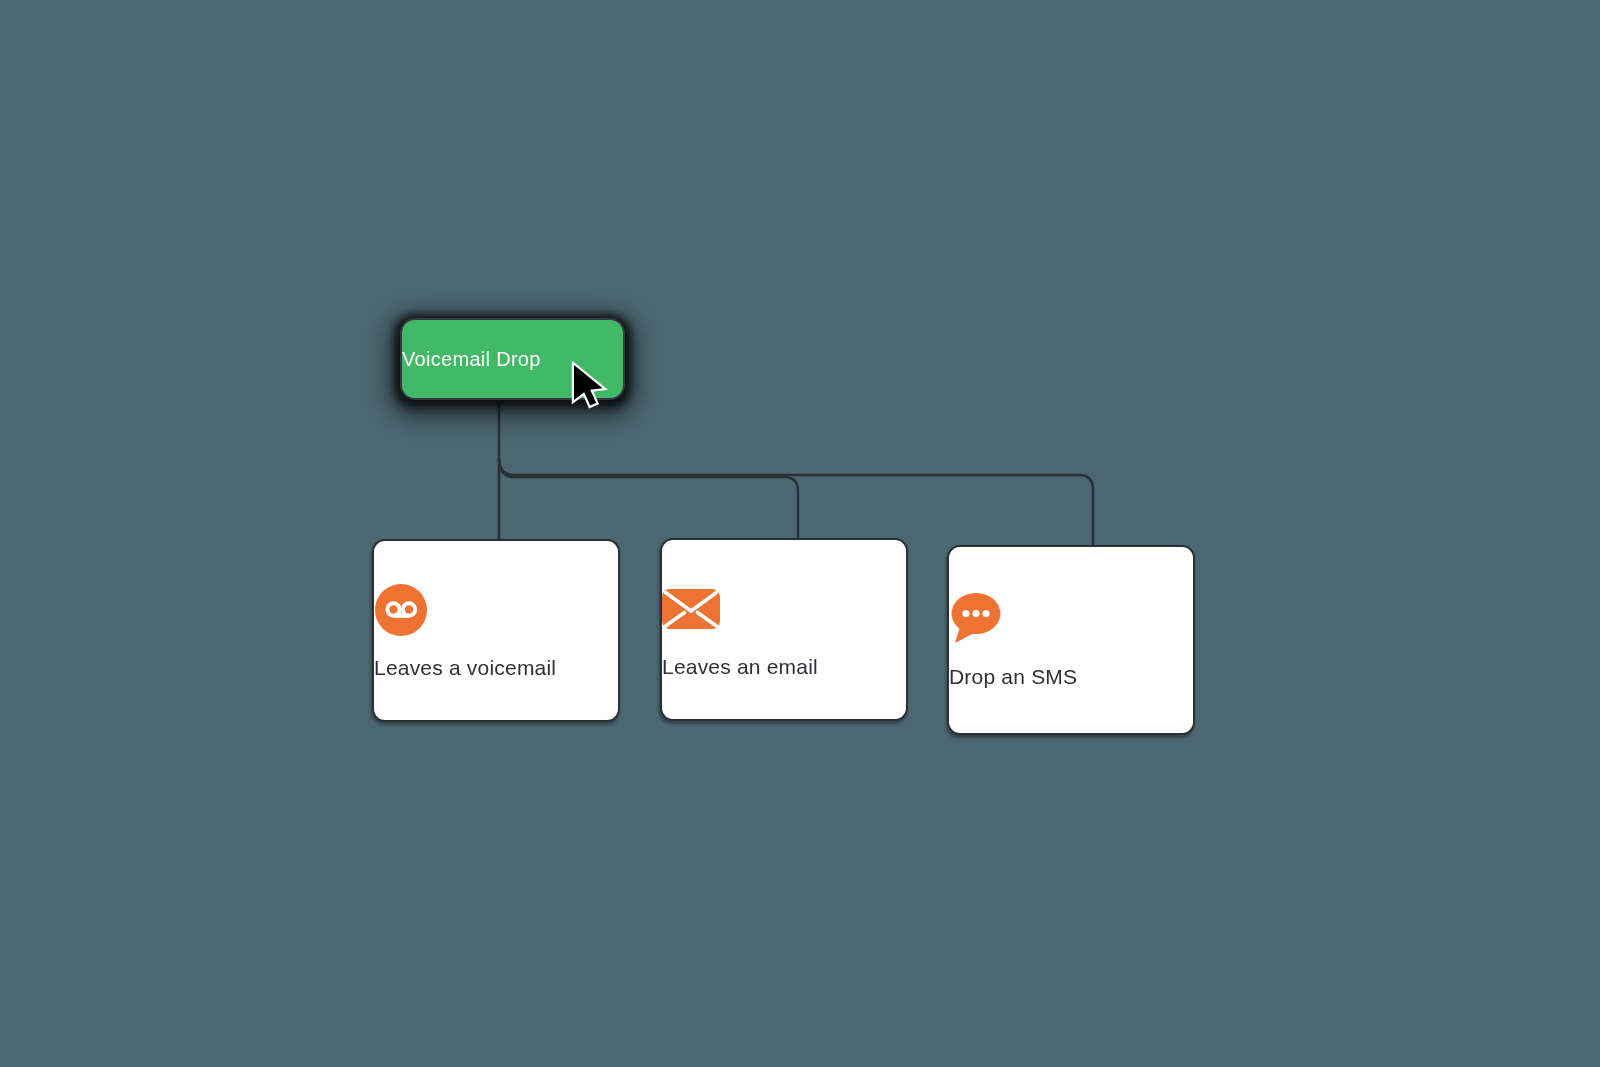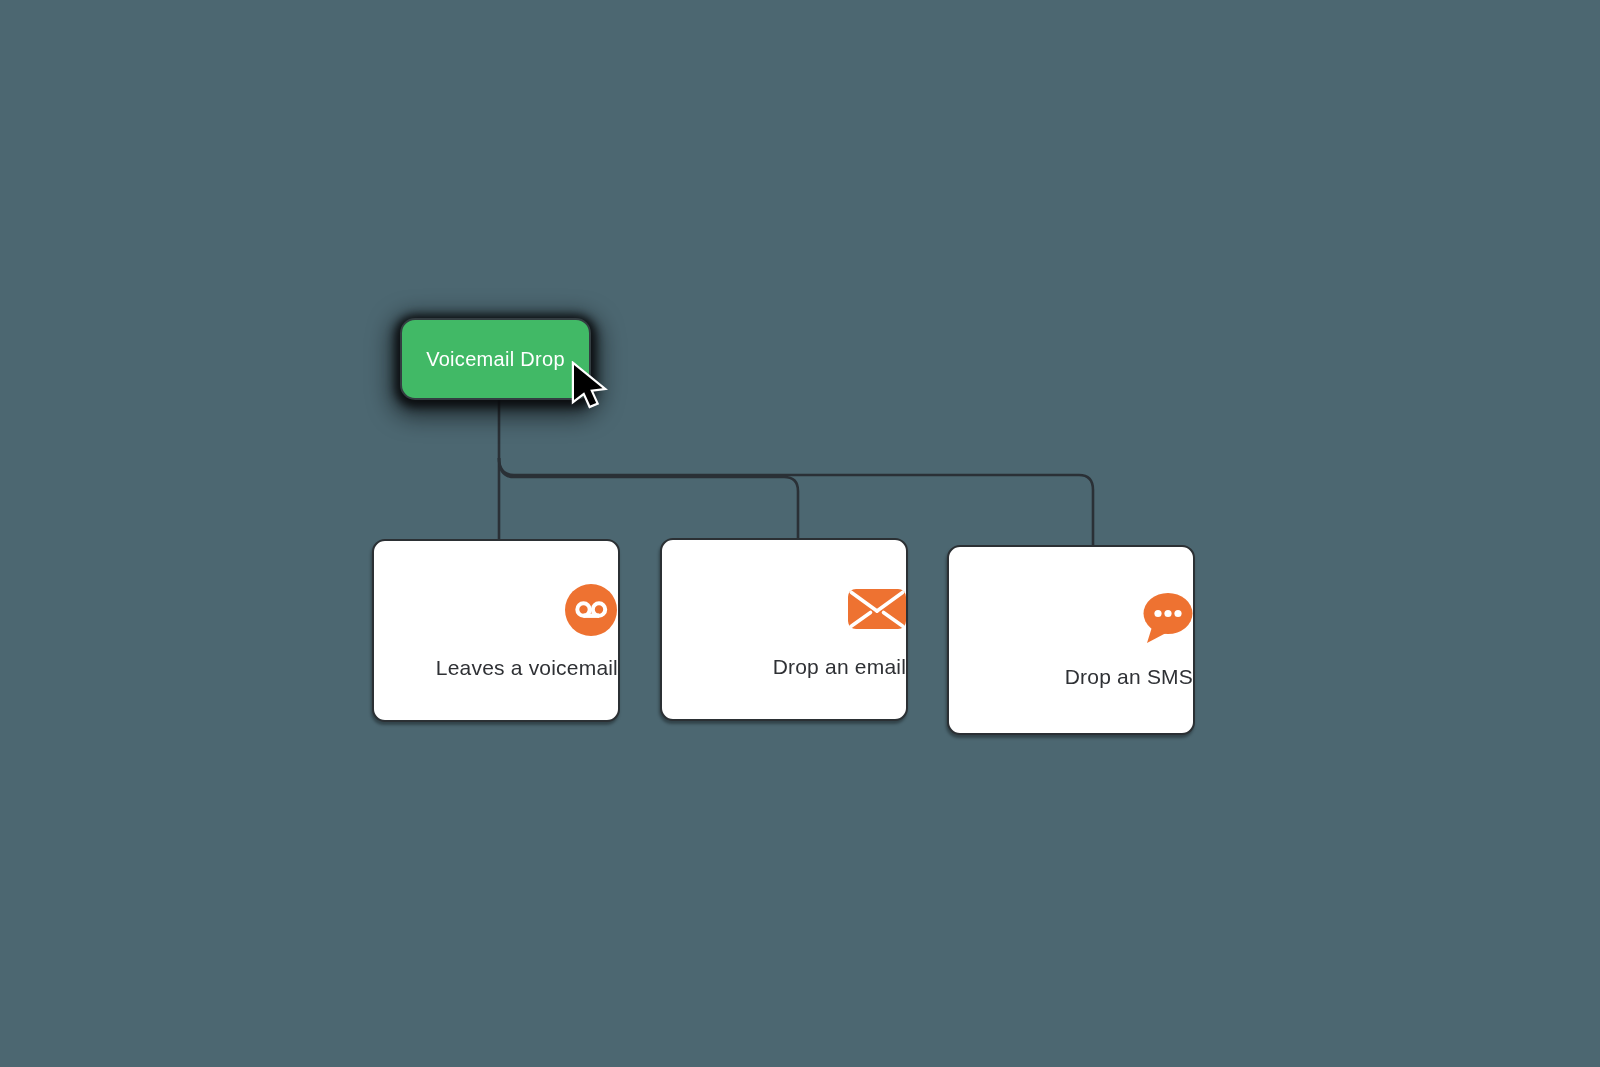--- a/index.html
+++ b/index.html
@@ -16,46 +16,45 @@
   }
   svg.connectors {
     position: absolute;
     left: 0; top: 0;
     width: 1600px; height: 1067px;
     pointer-events: none;
   }
   .trigger {
     position: absolute;
     left: 400px; top: 318px;
-    width: 191px; height: 82px;
+    width: 225px; height: 82px;
     background: #41B966;
     border: 2px solid #333D41;
     border-radius: 15px;
     box-sizing: border-box;
     display: flex;
     align-items: center;
-    justify-content: center;
     box-shadow: 0 2px 8px 5px rgba(10,12,14,0.92), 0 7px 22px 10px rgba(10,12,14,0.60);
     cursor: pointer;
   }
   .trigger span {
     color: #FFFFFF;
     font-size: 20px;
     letter-spacing: 0.3px;
   }
   .card {
     position: absolute;
     width: 248px; height: 183px;
     background: #FFFFFF;
     border: 2px solid #2B3034;
     border-radius: 13px;
     box-sizing: border-box;
     display: flex;
     flex-direction: column;
-    align-items: flex-end;
+    align-items: flex-start;
     justify-content: center;
     gap: 18px;
     box-shadow: -1px 3px 3px rgba(0,0,0,0.35);
     cursor: pointer;
   }
   .card-1 { left: 372px; top: 539px; }
   .card-2 { left: 660px; top: 538px; }
   .card-3 { left: 947px; top: 545px; height: 190px; }
   .card-label {
     font-size: 21px;
@@ -114,21 +113,21 @@
       <svg width="58" height="40" viewBox="0 0 58 40" xmlns="http://www.w3.org/2000/svg">
         <rect x="0" y="0" width="58" height="40" rx="8" fill="#EE7231"></rect>
         <g stroke="#FFFFFF" stroke-width="3.6" stroke-linecap="round">
           <line x1="3.5" y1="3.5" x2="29" y2="22"></line>
           <line x1="54.5" y1="3.5" x2="29" y2="22"></line>
           <line x1="3.5" y1="37" x2="22.5" y2="23.5"></line>
           <line x1="54.5" y1="37" x2="35.5" y2="23.5"></line>
         </g>
       </svg>
     </div>
-    <div class="card-label">Drop an email</div>
+    <div class="card-label">Leaves an email</div>
   </div>
 
   <div class="card card-3">
     <div class="icon-wrap">
       <svg width="52" height="54" viewBox="0 0 52 54" xmlns="http://www.w3.org/2000/svg">
         <ellipse cx="27" cy="21.5" rx="24.5" ry="20.5" fill="#EE7231"></ellipse>
         <path d="M11,35 L6,51 L25,41 Z" fill="#EE7231"></path>
         <g fill="#FFFFFF">
           <circle cx="17" cy="21.5" r="3.6"></circle>
           <circle cx="27" cy="21.5" r="3.6"></circle>

